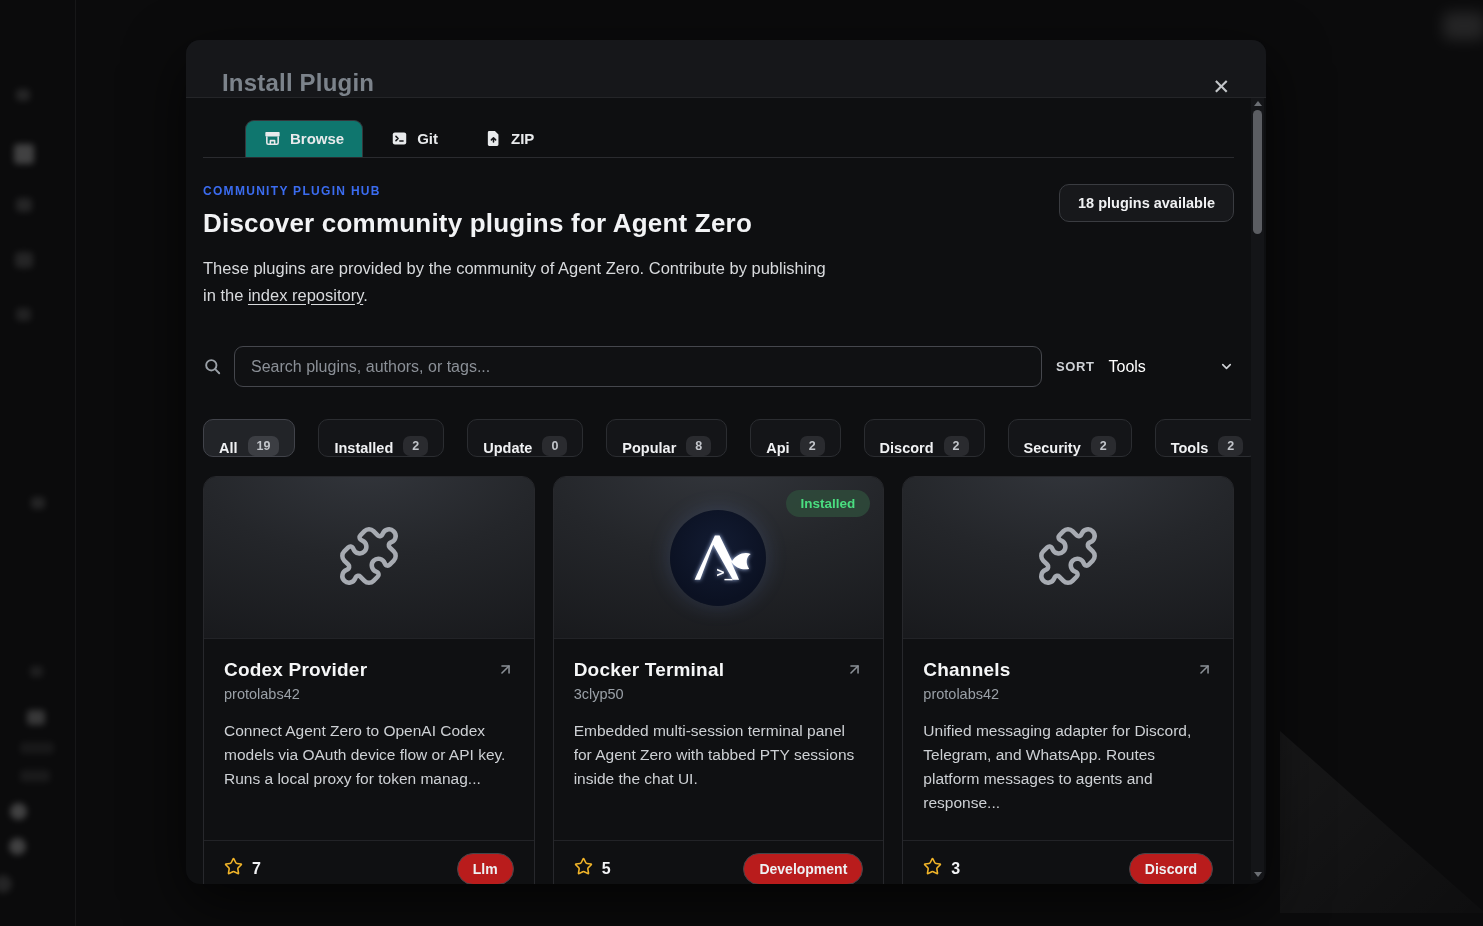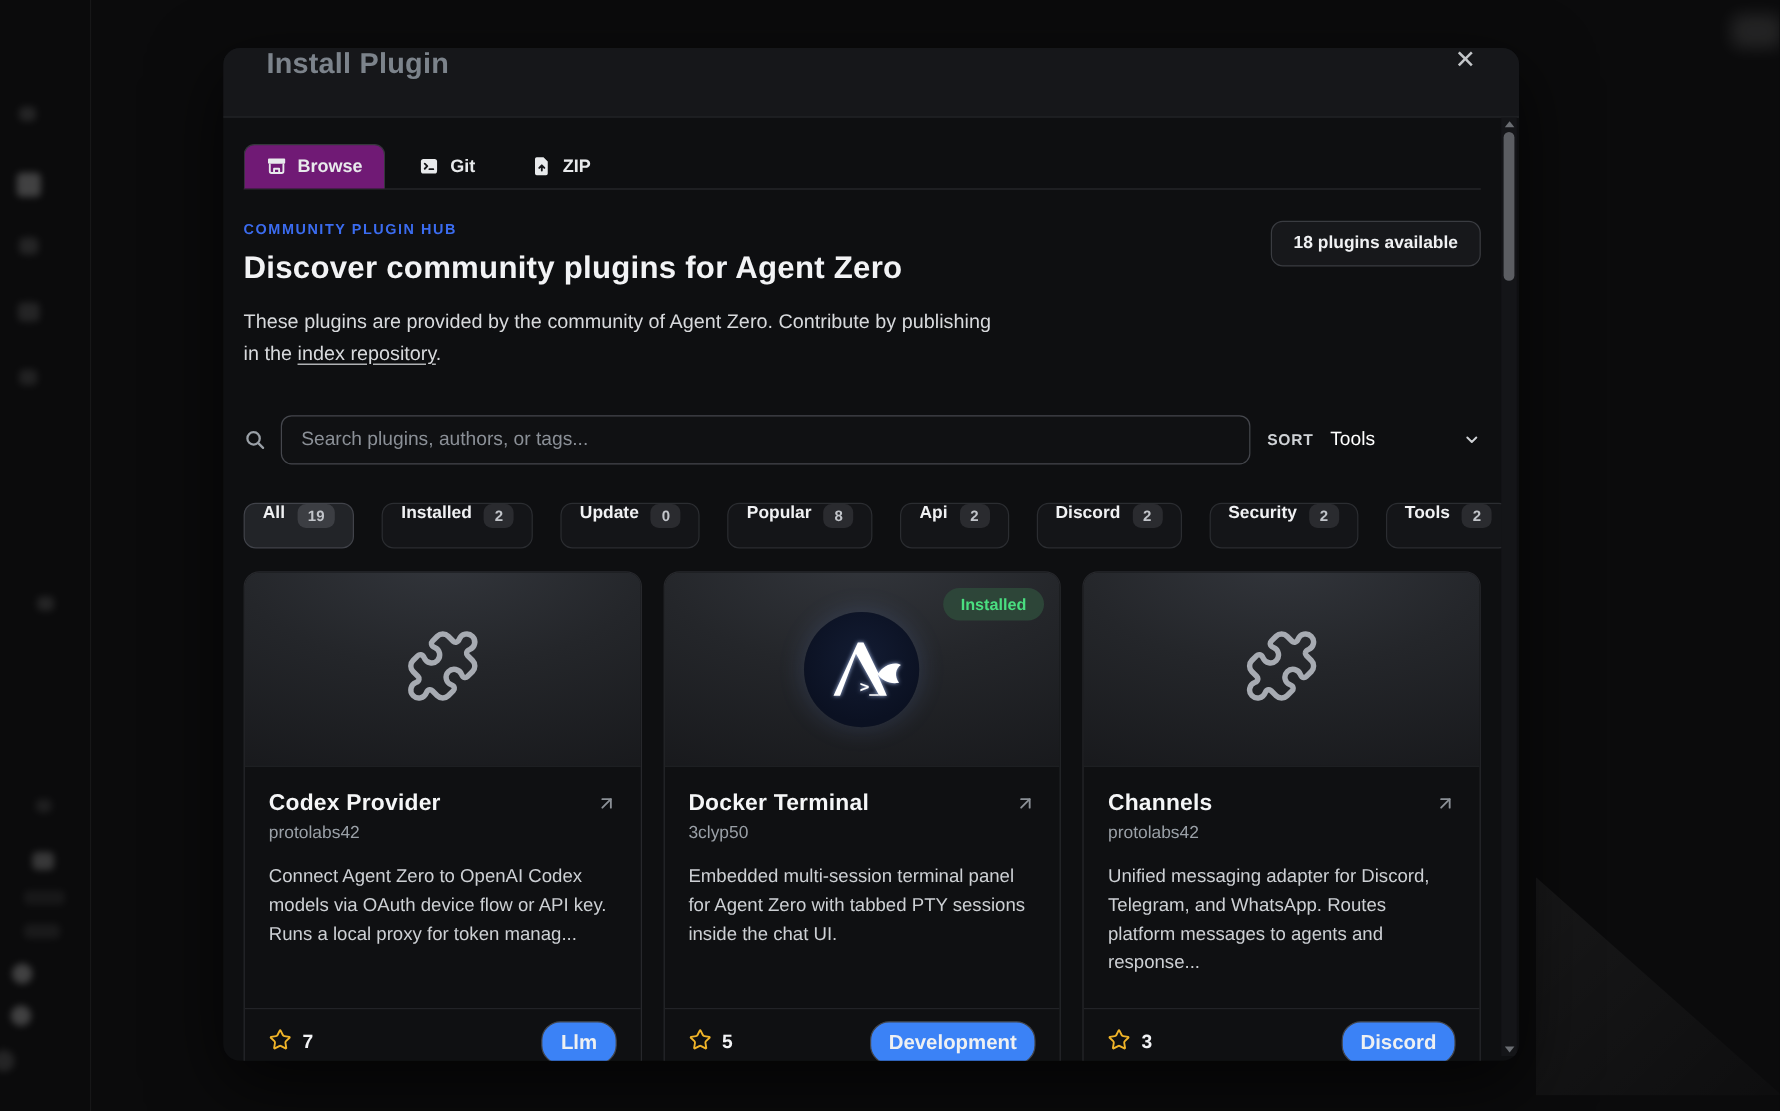--- a/index.html
+++ b/index.html
@@ -25,37 +25,37 @@
 
   
   .modal {
     position:absolute; left:186px; top:40px; width:1080px; height:844px;
     background:#0e0f11; border-radius:14px;
     box-shadow:0 20px 60px rgba(0,0,0,0.7);
     overflow:hidden;
   }
   .modal-header {
     height:58px; background:#16171a; border-bottom:1px solid #242528;
-    display:flex; align-items:flex-start; justify-content:space-between;
+    display:flex; align-items:flex-end; justify-content:space-between;
     padding:0 36px 0 36px;
   }
   .modal-title { font-size:24px; font-weight:800; color:#7c838b; letter-spacing:.2px; }
   .modal-close { background:none; border:none; color:#c3c6c9; font-size:21px; line-height:1; cursor:pointer; font-family:"Liberation Sans", sans-serif; }
 
   .modal-body { position:relative; height:786px; padding:0 32px 0 17px; }
 
   
   .tabs-row { display:flex; gap:9px; padding-top:22px; border-bottom:1px solid #2a2b2f; }
   .tab {
     display:flex; align-items:center; gap:9px;
     padding:9px 18px 10px 18px; font-size:15px; font-weight:600; color:#e8eaec;
     background:transparent; border:1px solid transparent; border-bottom:none;
     border-radius:9px 9px 0 0; cursor:pointer; font-family:"Liberation Sans", sans-serif;
   }
-  .tab.active { background:#701a75; border-color:#35373c; }
+  .tab.active { background:#0f766e; border-color:#35373c;margin-left:42px; }
   .tab svg { display:block; }
 
   
   .hero { position:relative; margin-top:26px; }
   .eyebrow { font-size:12px; font-weight:700; letter-spacing:1.3px; color:#3b6cf0;margin-top:24px; }
   .heading { margin-top:10px; font-size:26px; font-weight:800; color:#f2f3f5; letter-spacing:.2px; }
   .hero-desc { margin-top:16px; font-size:16.5px; line-height:1.62; color:#d8dadd; max-width:720px; }
   .hero-desc .line { display:block; }
   .hero-link { color:#d8dadd; text-decoration:underline; text-underline-offset:3px; cursor:pointer; }
   .count-badge {
@@ -74,21 +74,21 @@
   }
   .search-input::placeholder { color:#8b9097; }
   .sort-group { margin-left:auto; display:flex; align-items:center; width:178px; }
   .sort-label { font-size:13px; font-weight:800; letter-spacing:.6px; color:#cfd2d6; }
   .sort-value { margin-left:14px; font-size:16px; color:#ffffff; }
   .sort-chevron { margin-left:auto; display:flex; cursor:pointer; }
 
   
   .chips-row { margin-top:32px; display:flex; gap:23px; }
   .chip {
-    display:flex; align-items:flex-start; gap:10px; height:38px; padding:0 15px;
+    display:flex; align-items:flex-end; gap:10px; height:38px; padding:0 15px;
     background:#141518; border:1px solid #2b2d31; border-radius:10px; cursor:pointer;
     font-family:"Liberation Sans", sans-serif;
   }
   .chip.active { background:#222428; border-color:#41434a; }
   .chip-label { font-size:14.5px; font-weight:700; color:#f0f1f3; }
   .chip-count {
     background:#2a2b2f; color:#c2c5ca; font-size:12.5px; font-weight:600;
     padding:3px 9px; border-radius:7px;
   }
   .chip.active .chip-count { background:#3c3e43; }
@@ -121,22 +121,22 @@
   .card-link { display:flex; margin-top:2px; cursor:pointer; }
   .card-author { margin-top:5px; font-size:14.5px; color:#9aa0a7; }
   .card-desc { margin-top:17px; font-size:15.5px; line-height:1.55; color:#cdd0d4; }
   .card-footer {
     flex:0 0 auto; height:56px; border-top:1px solid #222327;
     display:flex; align-items:center; justify-content:space-between; padding:0 20px;
   }
   .stars { display:flex; align-items:center; gap:9px; }
   .star-count { font-size:16px; font-weight:600; color:#f2f3f5; }
   .tag-pill {
-    border:1px solid #43454a; background:#3b82f6; border-radius:16px;
-    padding:7px 15px; font-size:17px; font-weight:700; color:#eef0f2; cursor:pointer;
+    border:1px solid #43454a; background:#b91c1c; border-radius:16px;
+    padding:7px 15px; font-size:14px; font-weight:700; color:#eef0f2; cursor:pointer;
   }
 
   
   .scrollbar { position:absolute; top:58px; right:2px; bottom:4px; width:13px; background:#141518; }
   .sb-arrow { position:absolute; left:50%; transform:translateX(-50%); width:0; height:0;
     border-left:4px solid transparent; border-right:4px solid transparent; }
   .sb-arrow.up { top:3px; border-bottom:5px solid #6b6e73; }
   .sb-arrow.down { bottom:3px; border-top:5px solid #6b6e73; }
   .sb-thumb { position:absolute; top:12px; left:2px; width:9px; height:124px; background:#5b5d62; border-radius:5px; }
 </style>

